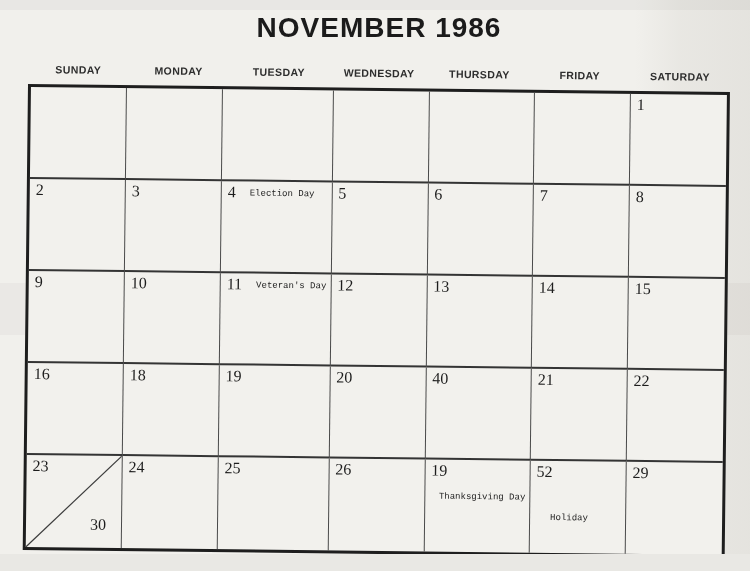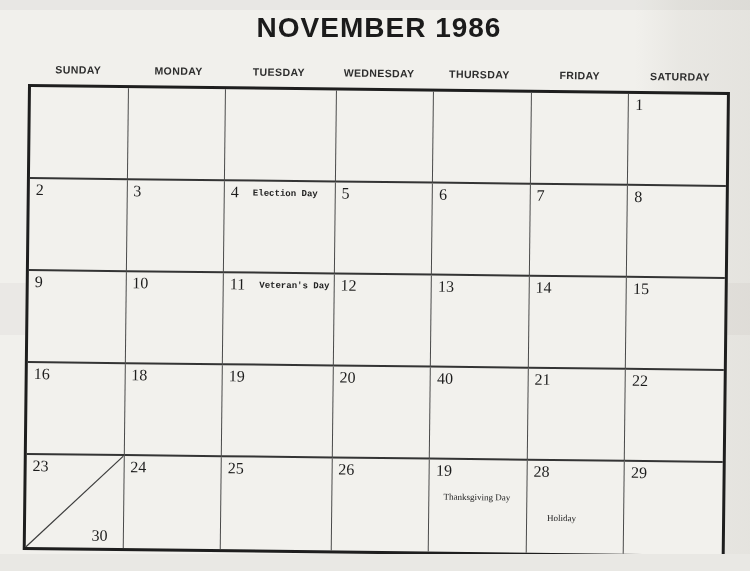--- a/index.html
+++ b/index.html
@@ -78,33 +78,33 @@
   .num {
     font-family: "Liberation Serif", serif;
     font-size: 16px; color: #1d1d1d; line-height: 1.1;
   }
   .cellrow { display: flex; align-items: flex-start; }
   .note {
     font-family: "Liberation Mono", monospace;
     font-size: 9px; color: #222; letter-spacing: 0px;
     white-space: nowrap;
   }
-  .note-inline { margin-left: 14px; margin-top: 5px; font-weight: bold; }
-  .note-below { display: block; margin-top: 12px; font-family: Liberation Serif, serif; }
+  .note-inline { margin-left: 14px; margin-top: 5px; }
+  .note-below { display: block; margin-top: 12px; }
   .note-27 { margin-left: 8px; }
   .note-28 { margin-left: 14px; margin-top: 32px; }
 
   .cell-split .diag {
     position: absolute; left: 0; top: 0; width: 100%; height: 100%;
     display: block;
   }
   .cell-split .diag line { stroke: #3c3c3c; stroke-width: 1.2; }
   .num-main { position: relative; }
   .num-extra {
-    position: absolute; right: 15px; bottom: 3px;
+    position: absolute; right: 15px; bottom: 14px;
   }
 </style>
 </head>
 <body>
 
 <div class="page">
   <div class="scan-band-right"></div>
   <div class="scan-band-middle"></div>
   <div class="scan-band-top"></div>
 
@@ -173,19 +173,19 @@
         <span class="num num-extra">30</span>
       </div>
       <div class="cell"><span class="num">24</span></div>
       <div class="cell"><span class="num">25</span></div>
       <div class="cell"><span class="num">26</span></div>
       <div class="cell">
         <span class="num">19</span>
         <span class="note note-below note-27">Thanksgiving Day</span>
       </div>
       <div class="cell">
-        <span class="num">28</span>
+        <span class="num">52</span>
         <span class="note note-below note-28">Holiday</span>
       </div>
       <div class="cell"><span class="num">29</span></div>
     </div>
   </div>
 </div>
 
 </body></html>

